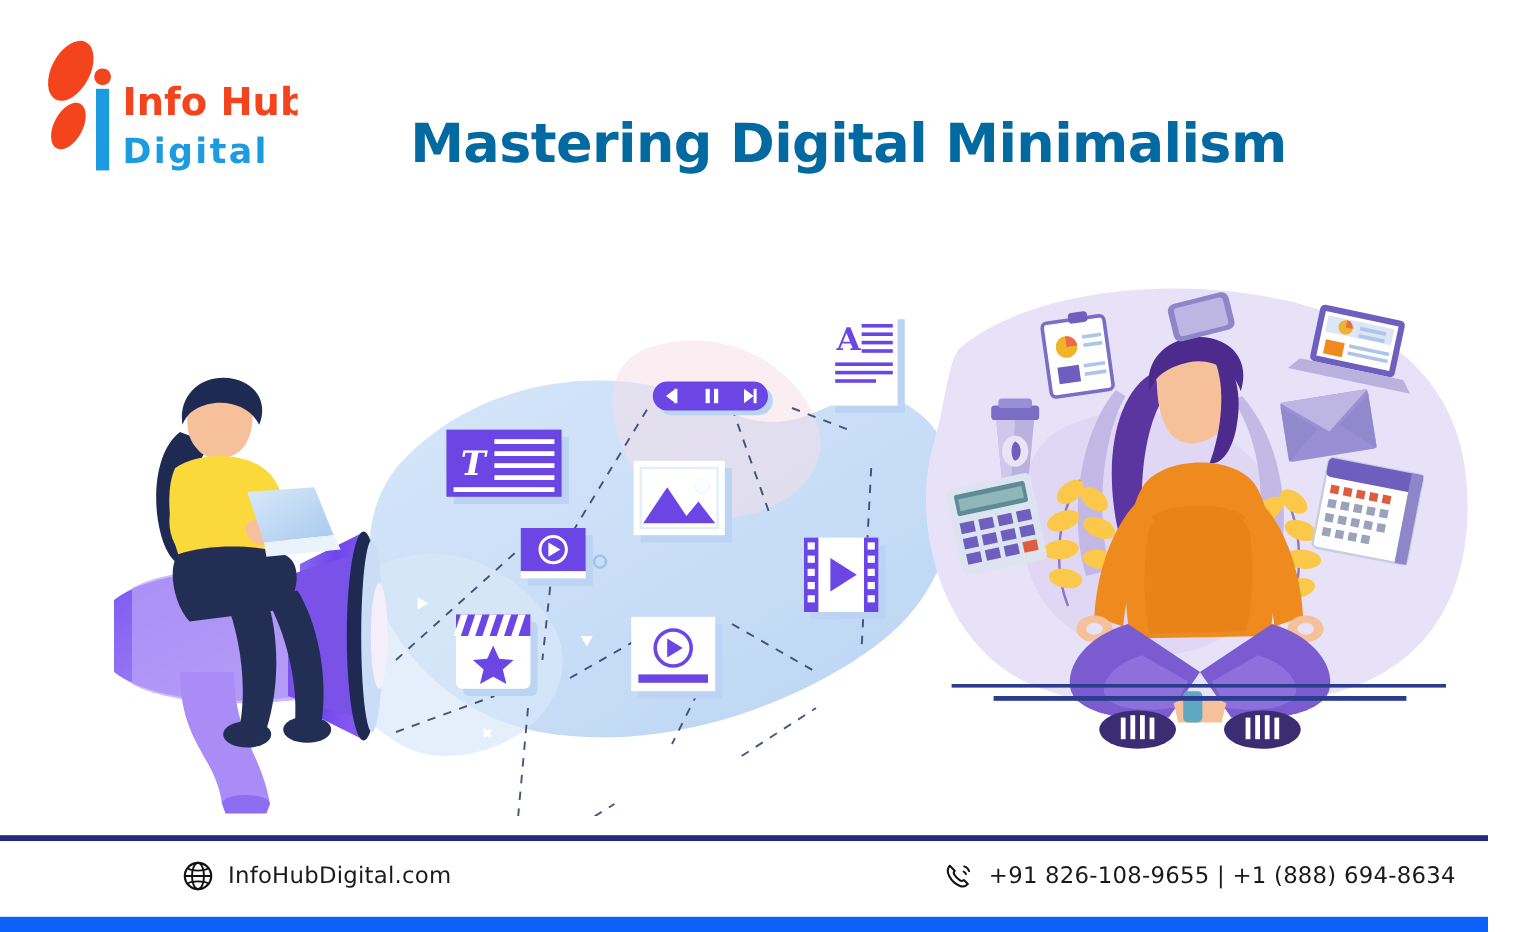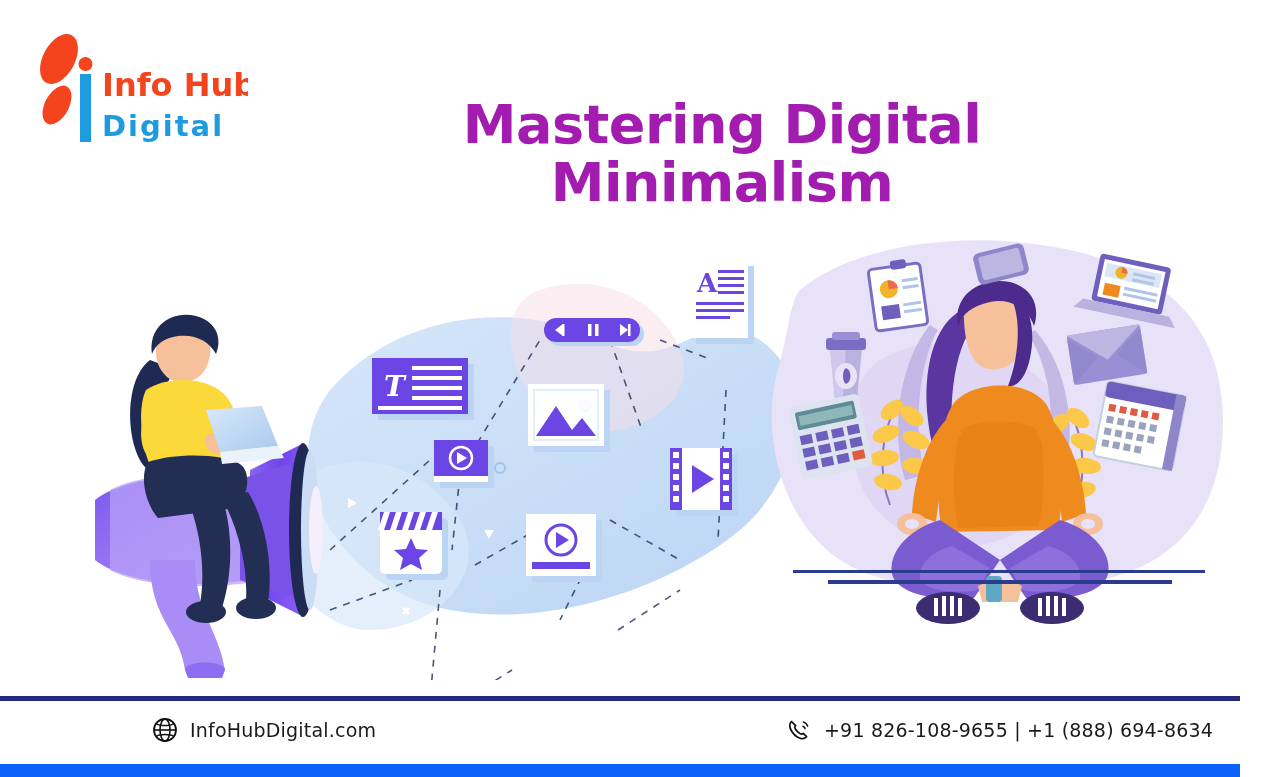--- a/index.html
+++ b/index.html
@@ -25,28 +25,28 @@
     left: 18px;
     top: 26px;
     width: 230px;
     height: 122px;
   }
   #logo svg { display: block; }
 
   
   #title {
     position: absolute;
-    left: 312px;
+    left: 297px;
     top: 96px;
     width: 820px;
     text-align: center;
-    color: #a21caf;
+    color: #0369a1;
     font-family: "DejaVu Sans", sans-serif;
     font-weight: bold;
-    font-size: 54px;
+    font-size: 45px;
     line-height: 1.08;
     letter-spacing: -0.5px;
   }
   #title .l2 { display: block; }
 
   
   #art {
     position: absolute;
     left: 0;
     top: 230px;

